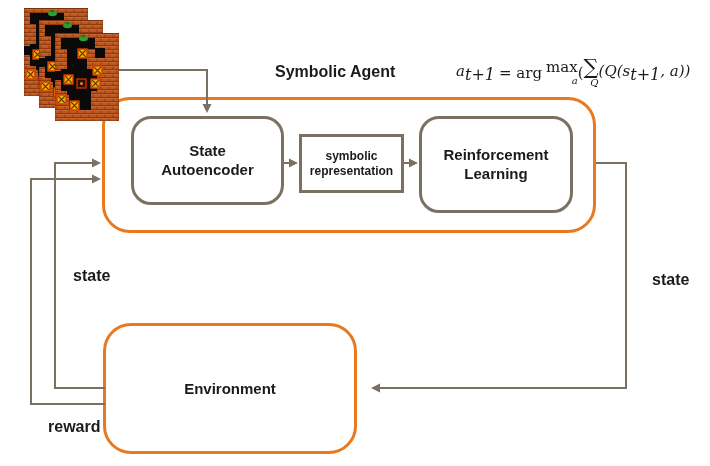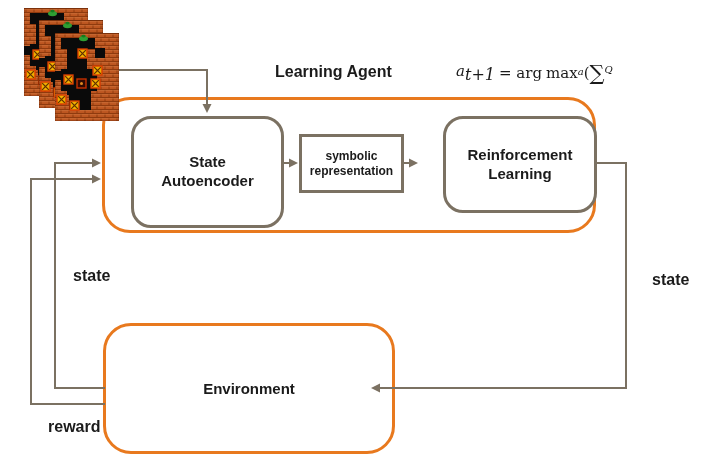--- a/index.html
+++ b/index.html
@@ -38,21 +38,21 @@
   
   .game-frame{position:absolute;z-index:5;}
 
   
   .formula{
     z-index:6;font-family:"DejaVu Serif","Liberation Serif",serif;
     font-size:15px;font-style:italic;display:flex;align-items:center;white-space:nowrap;
   }
   .formula .rm{font-style:normal;}
   .formula sub{font-size:16px;font-style:italic;}
-  .stack{display:inline-flex;flex-direction:row;align-items:flex-start;line-height:1;}
+  .stack{display:inline-flex;flex-direction:column;align-items:flex-end;line-height:1;}
   .stack .top{font-style:normal;}
   .stack .under{font-size:10px;line-height:1;margin-top:1px;}
   .sumchar{font-size:21px;font-style:normal;line-height:0.9;}
 </style>
 </head>
 <body>
 
 <div class="canvas">
 
   <svg width="0" height="0" style="position:absolute">
@@ -92,33 +92,33 @@
         <use href="#dcrate" x="22" y="46"></use>
         <use href="#crate" x="2" y="62"></use>
         <use href="#crate" x="15" y="68"></use>
         <use href="#gchar" x="24" y="2"></use>
       </g>
     </defs>
   </svg>
 
   <div class="abs orange-box" style="left:102px;top:97px;width:494px;height:136px;"></div>
 
-  <div class="abs orange-box" style="left:103px;top:323px;width:292px;height:131px;display:flex;align-items:center;justify-content:center;">
+  <div class="abs orange-box" style="left:103px;top:323px;width:254px;height:131px;display:flex;align-items:center;justify-content:center;">
     <span style="font-weight:700;font-size:15px;">Environment</span>
   </div>
 
-  <div class="abs node round" style="left:131px;top:116px;width:153px;height:112px;padding:0 18px;">
+  <div class="abs node round" style="left:131px;top:116px;width:153px;height:89px;padding:0 18px;">
     <span>State Autoencoder</span>
   </div>
 
   <div class="abs node square" style="left:299px;top:134px;width:105px;height:59px;padding:0 6px;">
     <span>symbolic representation</span>
   </div>
 
-  <div class="abs node round" style="left:419px;top:116px;width:154px;height:97px;padding:0 12px;margin-left:24px;">
+  <div class="abs node round" style="left:419px;top:116px;width:154px;height:97px;padding:0 12px;">
     <span>Reinforcement Learning</span>
   </div>
 
   <svg class="wires" width="710" height="466" viewBox="0 0 710 466">
 
     <path class="conn" d="M119,70 H207 V104"></path>
     <path class="arrowhead" d="M207,113 L202.5,104 L211.5,104 Z"></path>
 
     <path class="conn" d="M284,163 H290"></path>
     <path class="arrowhead" d="M298,163 L289,158.5 L289,167.5 Z"></path>
@@ -139,33 +139,34 @@
   <svg class="game-frame" style="left:24px;top:8px;" width="64" height="88" viewBox="0 0 64 88">
       <use href="#gframe"></use>
     </svg>
   <svg class="game-frame" style="left:39px;top:20px;" width="64" height="88" viewBox="0 0 64 88">
       <use href="#gframe"></use>
     </svg>
   <svg class="game-frame" style="left:55px;top:33px;" width="64" height="88" viewBox="0 0 64 88">
       <use href="#gframe"></use>
     </svg>
 
-  <div class="abs title-lbl" style="left:275px;top:63px;">Learning Agent</div>
+  <div class="abs title-lbl" style="left:275px;top:63px;">Symbolic Agent</div>
 
   <div class="abs formula" style="left:456px;top:52px;height:42px;">
     <span><span>a</span><sub>t+1</sub></span>
     <span class="rm" style="margin:8px 4px;">= arg</span>
     <span class="stack">
       <span class="top">max</span>
       <span class="under">a</span>
     </span>
     <span class="rm">(</span>
     <span class="stack">
       <span class="sumchar">∑</span>
       <span class="under">Q</span>
     </span>
+    <span><span>(Q(s</span><sub>t+1</sub><span>, a))</span></span>
   </div>
 
   <div class="abs lbl" style="left:73px;top:267px;">state</div>
   <div class="abs lbl" style="left:652px;top:271px;">state</div>
   <div class="abs lbl" style="left:48px;top:418px;">reward</div>
 
 </div>
 
 </body></html>

